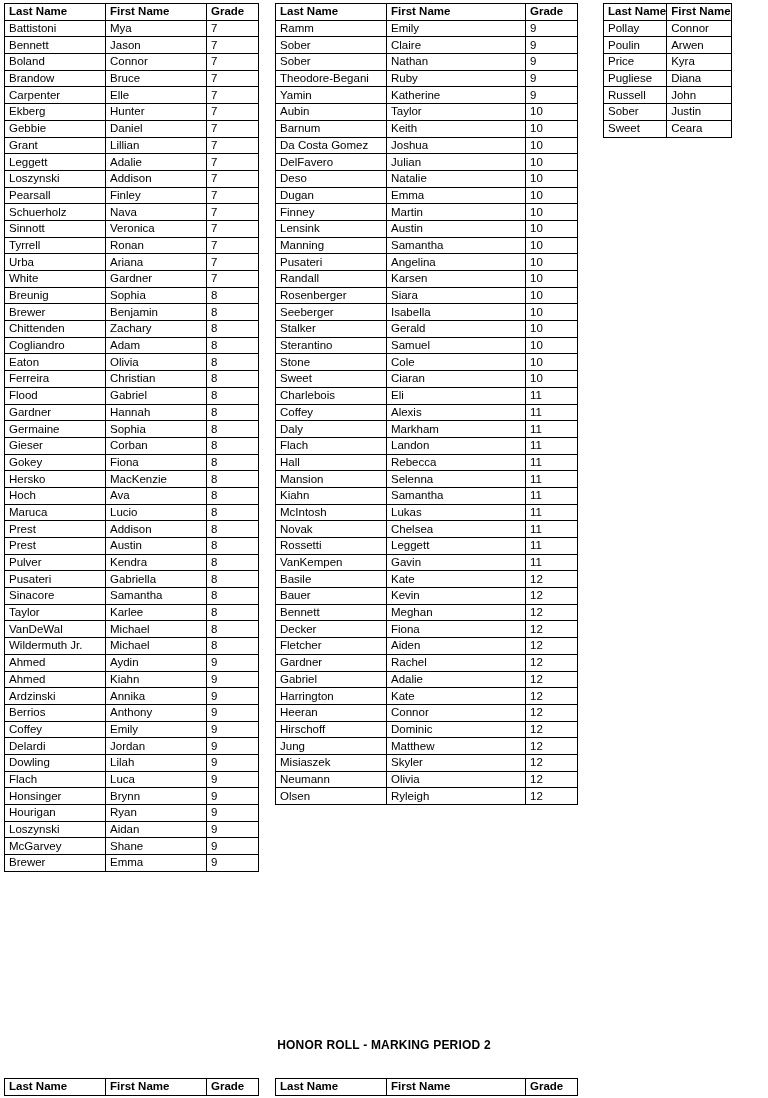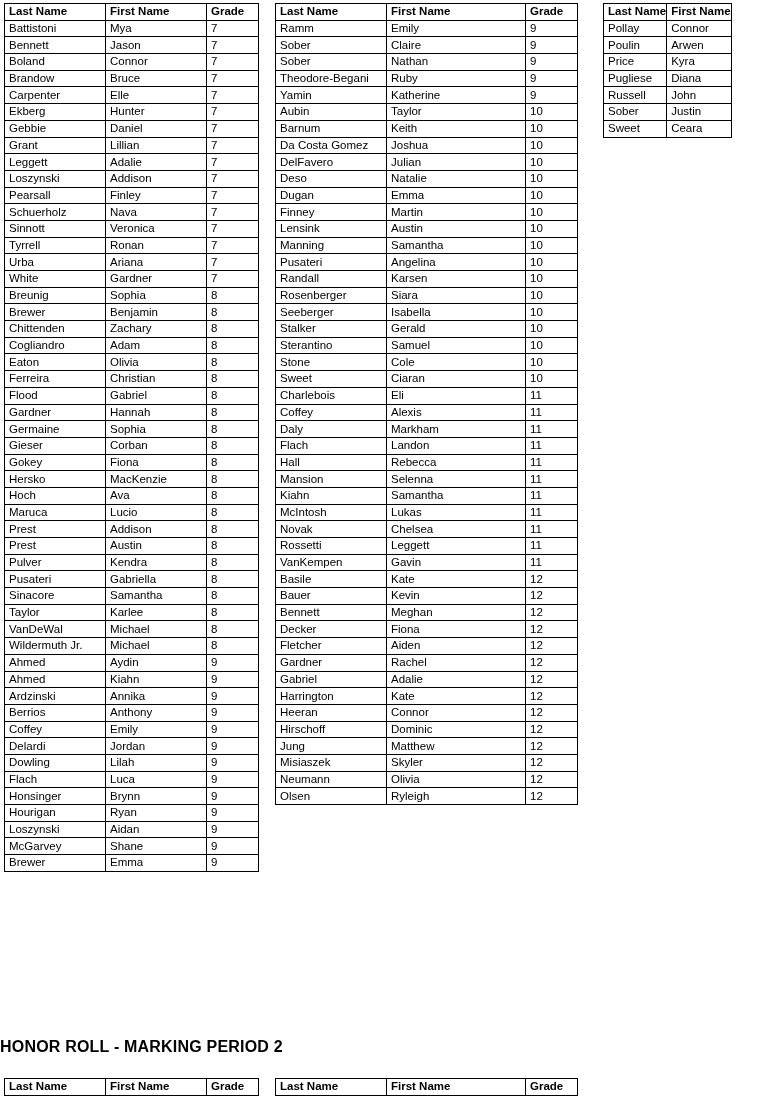--- a/index.html
+++ b/index.html
@@ -53,22 +53,23 @@
 
   #col1 { position: absolute; left: 4px;   top: 3px; }
   #col2 { position: absolute; left: 275px; top: 3px; }
   #col3 { position: absolute; left: 603px; top: 3px; }
 
   .section-title {
     position: absolute;
     left: 0;
     top: 1038px;
     width: 768px;
+    text-align: center;
     font-weight: bold;
-    font-size: 16px;
+    font-size: 12px;
     letter-spacing: 0.2px;
   }
   #col1b { position: absolute; left: 4px;   top: 1078px; }
   #col2b { position: absolute; left: 275px; top: 1078px; }
 </style>
 </head>
 <body>
 
 <div class="page">
 

